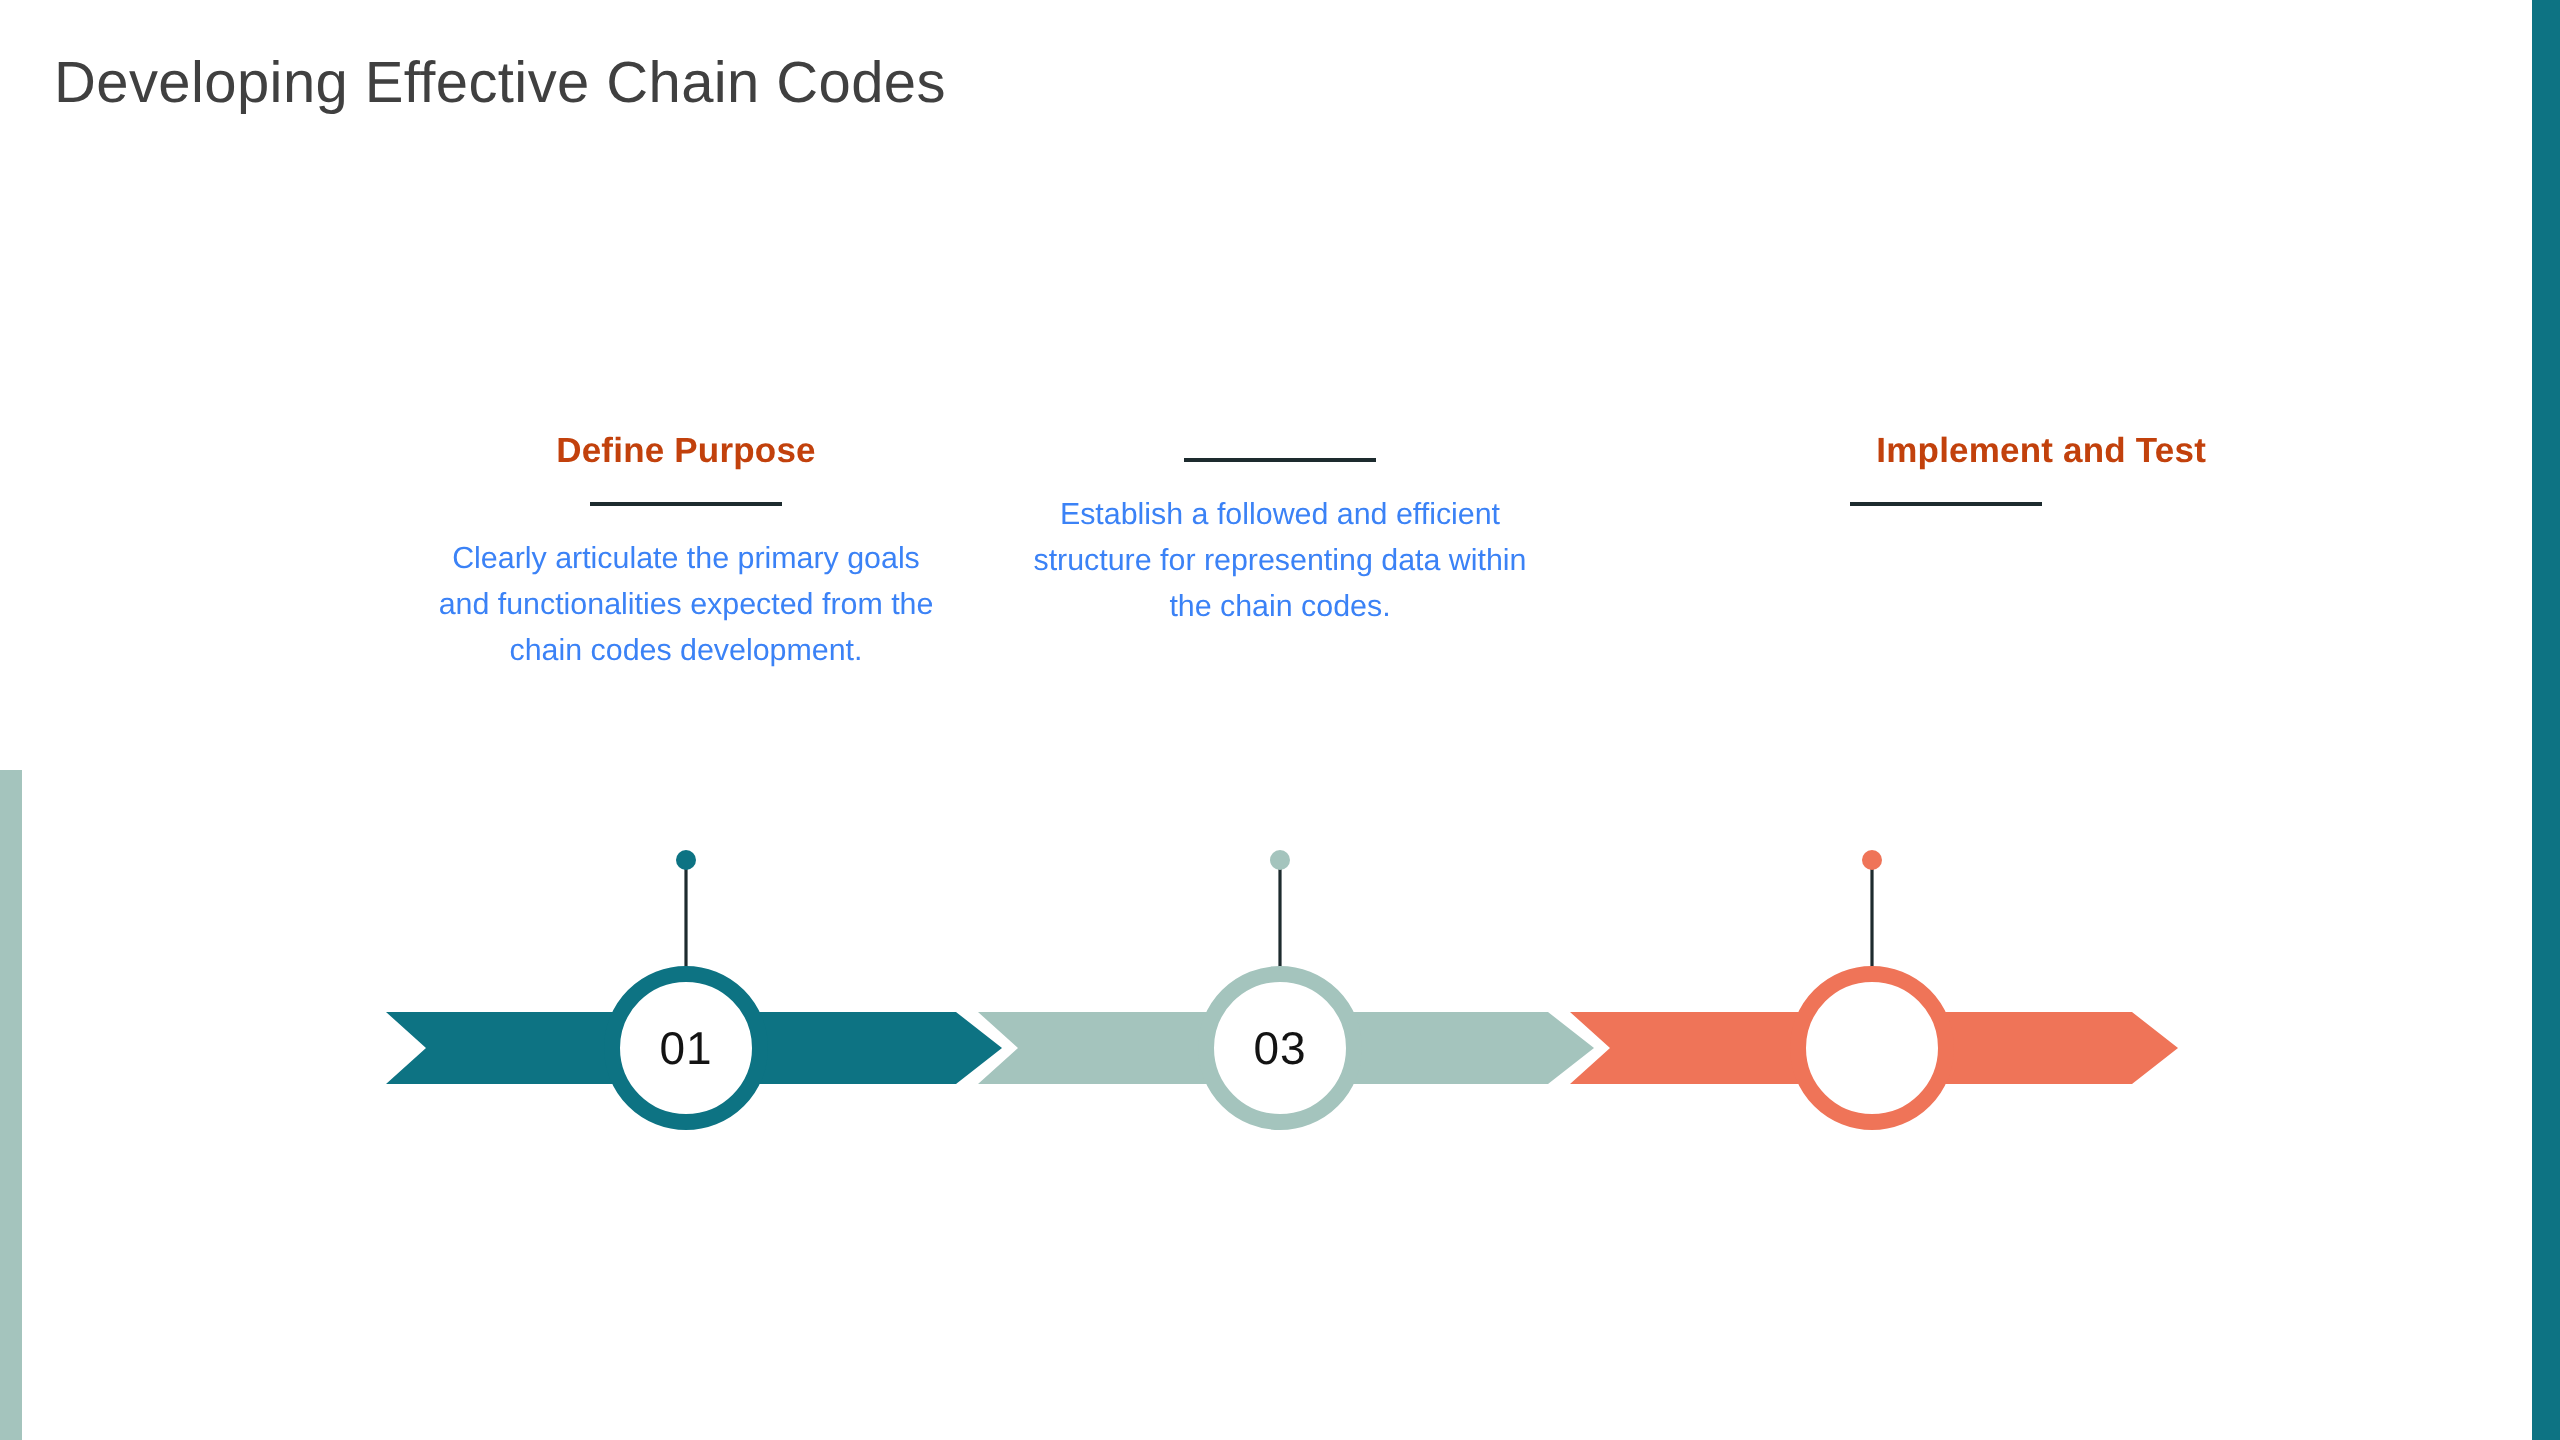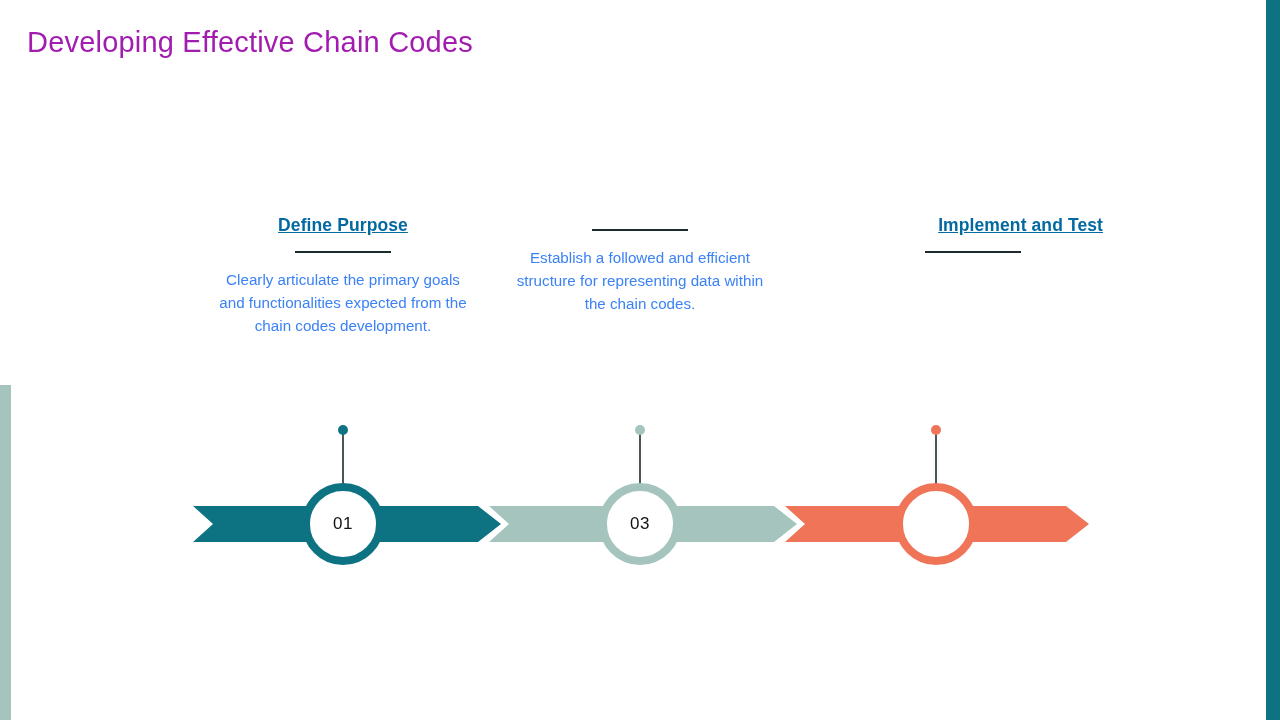--- a/index.html
+++ b/index.html
@@ -35,21 +35,21 @@
   }
 
   
   .slide-title {
     position: absolute;
     left: 27px;
     top: 26px;
     font-size: 29px;
     font-weight: 400;
     letter-spacing: 0.2px;
-    color: #a21caf;
+    color: #404040;
     font-family: "Liberation Sans", sans-serif;
     white-space: nowrap;
   }
 
   
   .columns {
     position: absolute;
     left: 0;
     top: 214px;
     width: 1280px;
@@ -61,25 +61,24 @@
     width: 260px;
     text-align: center;
   }
   .col-1 { left: 213px; }
   .col-2 { left: 510px; }
   .col-3 { left: 843px; text-align: right; }
 
   .col-heading {
     font-size: 17.5px;
     font-weight: bold;
-    color: #0369a1;
+    color: #c2410c;
     letter-spacing: 0.1px;
     line-height: 22px;
     white-space: nowrap;
-    text-decoration: underline;
   }
   .col-rule {
     width: 96px;
     height: 1.6px;
     background: #1d2b2e;
     margin: 15px auto 0 auto;
   }
   .col-body {
     margin-top: 15px;
     font-size: 15.2px;
@@ -101,21 +100,21 @@
     position: absolute;
     left: 0;
     top: 0;
   }
   .circle-num {
     position: absolute;
     width: 82px;
     height: 82px;
     line-height: 82px;
     text-align: center;
-    font-size: 17px;
+    font-size: 23px;
     font-weight: 400;
     color: #131313;
     letter-spacing: 0.5px;
     font-family: "Liberation Sans", sans-serif;
   }
   .num-1 { left: 302px; top: 73px; }
   .num-2 { left: 599px; top: 73px; }
   .num-3 { left: 895px; top: 73px; }
 </style>
 </head>

